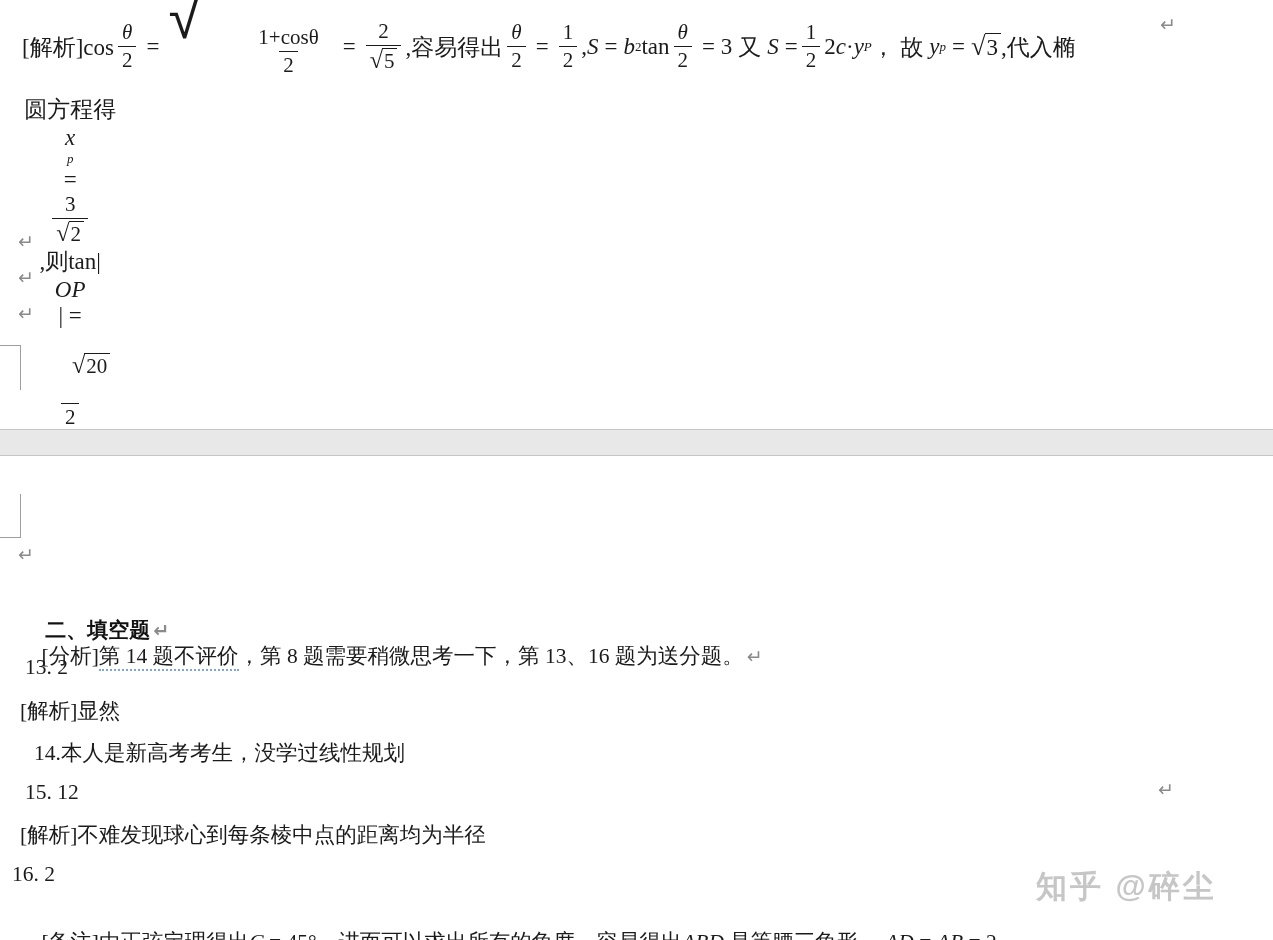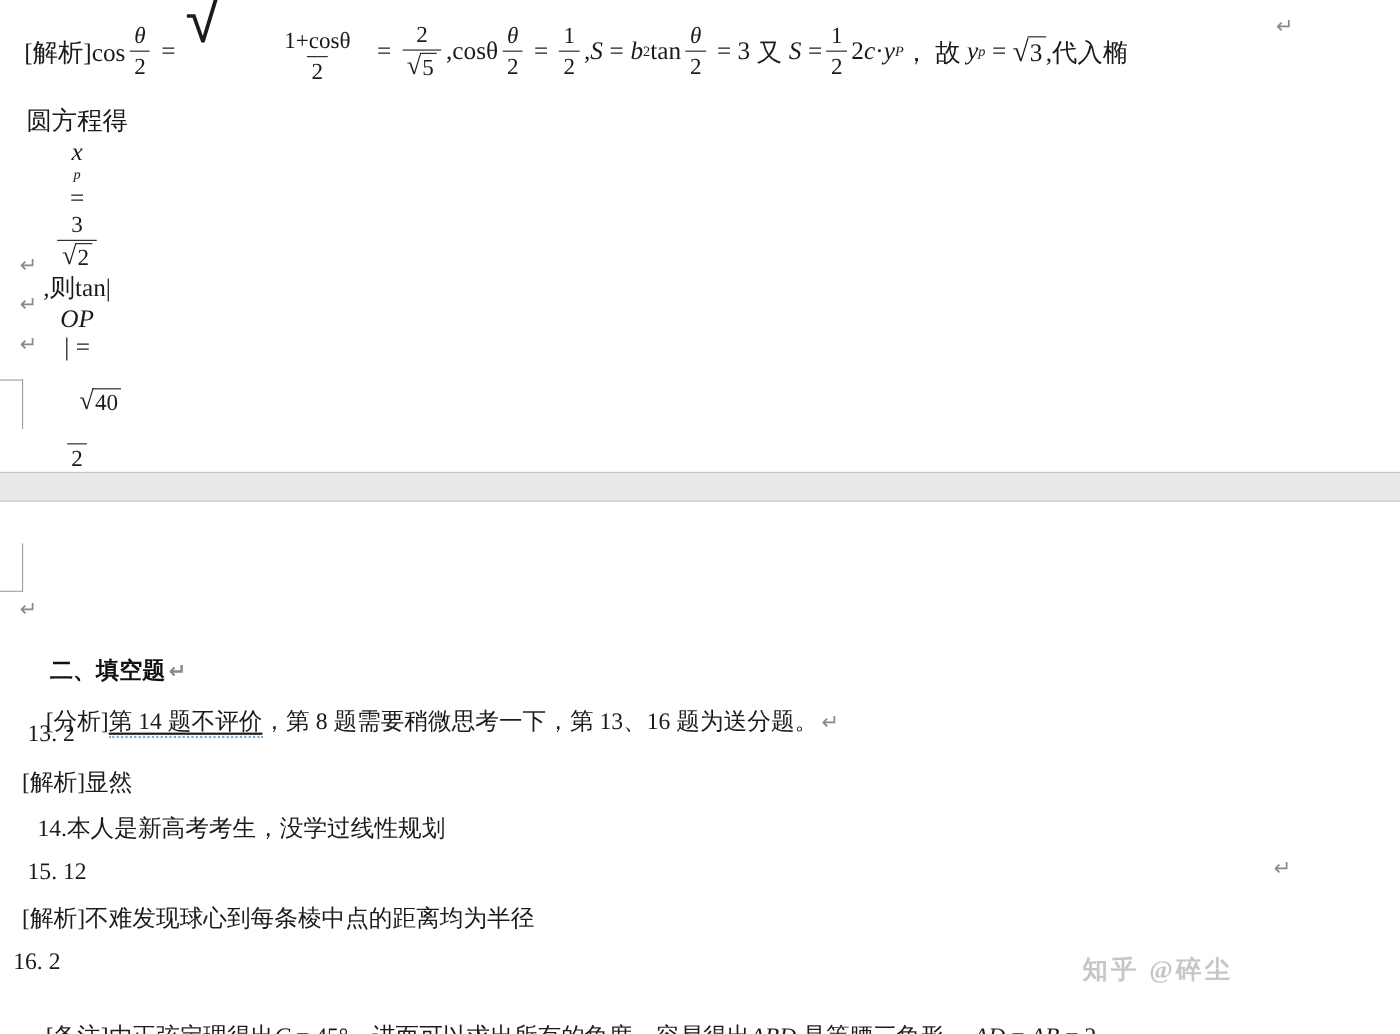--- a/index.html
+++ b/index.html
@@ -21,34 +21,34 @@
   .sqrt .radicand{border-top:1.6px solid #1b1b1b;padding:1px 3px 0 2px;}
   .sqrt-big{display:inline-flex;align-items:flex-start;margin:0 3px;}
   .sqrt-big .sign{font-size:58px;line-height:1;font-family:"DejaVu Sans",sans-serif;font-weight:200;
                   margin-right:-3px;transform:translateY(-2px);}
   .sqrt-big .radicand{border-top:2px solid #1b1b1b;margin-top:2px;padding:3px 7px 0;}
   .sup{font-size:13px;vertical-align:9px;}
   .sb{font-size:13px;vertical-align:-6px;font-style:italic;}
   
   .bodyline{position:absolute;font-size:21.5px;white-space:pre;z-index:2;}
   .heading{font-family:"Liberation Sans","DejaVu Sans",sans-serif;font-weight:700;font-size:21px;color:#111;}
-  .underlined{text-decoration:underline;text-underline-offset:3px;text-decoration-thickness:1.5px;
+  .underlined{text-underline-offset:3px;text-decoration-thickness:1.5px;
               border-bottom:2px dotted #7da7d9;padding-bottom:1px;}
   
   .pilcrow{color:#8a8a8a;font-family:"DejaVu Sans",sans-serif;font-size:19px;line-height:1;}
   .pilcrow-inline{margin-left:3px;}
   
   .page-separator{position:absolute;left:0;top:429px;width:1273px;height:25px;background:#e8e8e8;
                   border-top:1px solid #c6c6c6;border-bottom:1px solid #c6c6c6;}
   .crop-bottom-left{position:absolute;left:0;top:345px;width:20px;height:44px;
                     border-top:1px solid #9e9e9e;border-right:1px solid #9e9e9e;}
   .crop-top-left{position:absolute;left:0;top:494px;width:20px;height:43px;
                  border-bottom:1px solid #9e9e9e;border-right:1px solid #9e9e9e;}
-  .watermark{position:absolute;left:984px;top:866px;z-index:1;
-             font-family:Liberation Serif, serif;font-weight:700;font-size:23px;
+  .watermark{position:absolute;left:1036px;top:866px;z-index:1;
+             font-family:Liberation Sans, sans-serif;font-weight:700;font-size:31px;
              letter-spacing:3px;color:#c6c6c6;text-shadow:2px 2px 0 #ffffff;}
 </style>
 </head>
 <body>
 
 <div>
 
   <div class="math-line" style="top:4px;height:86px;justify-content:flex-end;">
     <span class="t">[解析]cos</span>
     <span class="frac">
@@ -68,21 +68,21 @@
     <span class="t op">=</span>
     <span class="frac">
       <span class="num">2</span>
       <span class="den">
         <span class="sqrt">
           <span class="sign">√</span>
           <span class="radicand">5</span>
         </span>
       </span>
     </span>
-    <span class="t">,cosθ</span>
+    <span class="t">,容易得出</span>
     <span class="frac">
       <span class="num v">θ</span>
       <span class="den">2</span>
     </span>
     <span class="t op">=</span>
     <span class="frac">
       <span class="num">1</span>
       <span class="den">2</span>
     </span>
     <span class="t">,</span>
@@ -135,42 +135,42 @@
         </span>
       </span>
     </span>
     <span class="t">,则tan|</span>
     <span class="t v">OP</span>
     <span class="t">| =</span>
     <span class="frac">
       <span class="num">
         <span class="sqrt">
           <span class="sign">√</span>
-          <span class="radicand">40</span>
+          <span class="radicand">20</span>
         </span>
       </span>
       <span class="den">2</span>
     </span>
   </div>
 
   <span class="abs pilcrow" style="left:18px;top:232px;">↵</span>
   <span class="abs pilcrow" style="left:18px;top:268px;">↵</span>
   <span class="abs pilcrow" style="left:18px;top:304px;">↵</span>
 
   <div class="crop-bottom-left"></div>
 </div>
 
 <div class="page-separator"></div>
 
 <div>
 
   <div class="crop-top-left"></div>
   <span class="abs pilcrow" style="left:18px;top:545px;">↵</span>
 
-  <div class="bodyline heading" style="left:22px;top:571px;">
+  <div class="bodyline heading" style="left:22px;top:592px;">
     <span>二、填空题</span><span class="pilcrow pilcrow-inline">↵</span>
   </div>
 
   <div class="bodyline" style="left:20px;top:616px;">
     <span>[分析]</span><span class="underlined">第 14 题不评价</span><span>，第 8 题需要稍微思考一下，第 13、16 题为送分题。</span><span class="pilcrow pilcrow-inline">↵</span>
   </div>
 
   <div class="bodyline" style="left:25px;top:655px;">13. 2</div>
   <div class="bodyline" style="left:20px;top:696px;">[解析]显然</div>
   <div class="bodyline" style="left:34px;top:738px;">14.本人是新高考考生，没学过线性规划</div>

